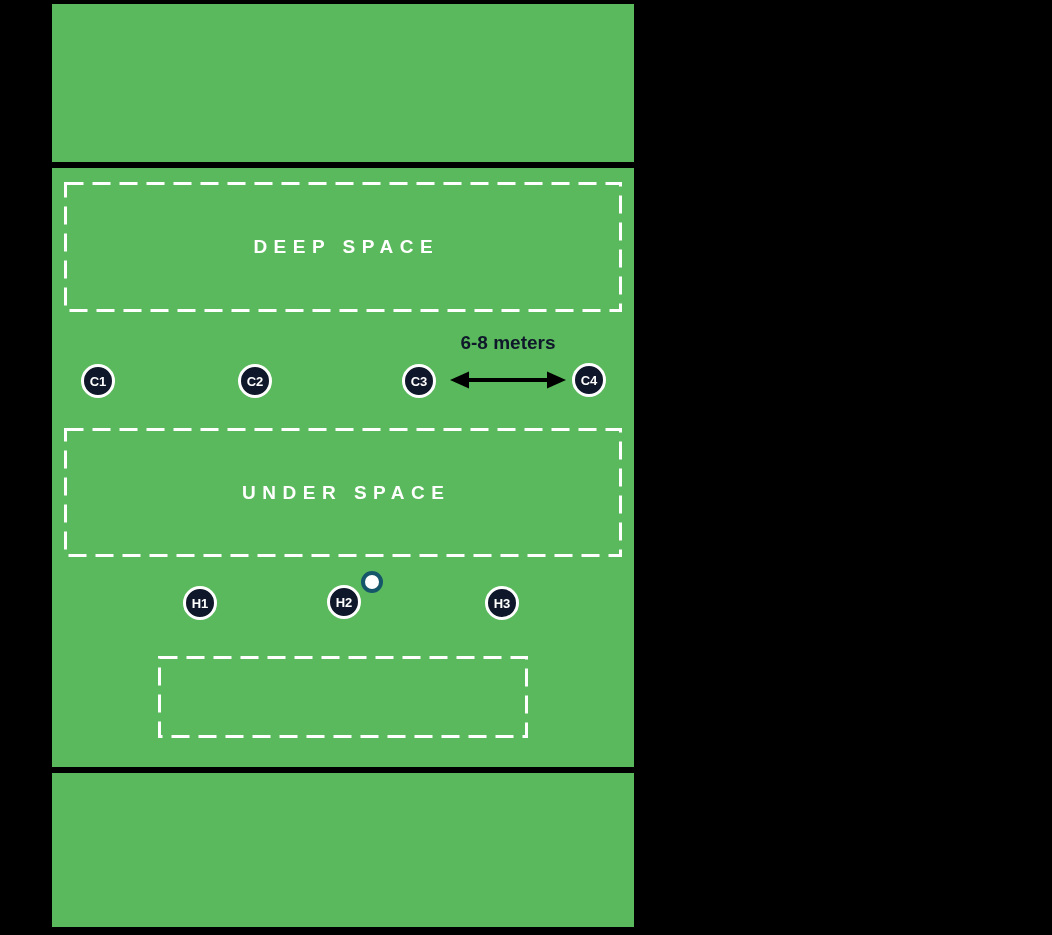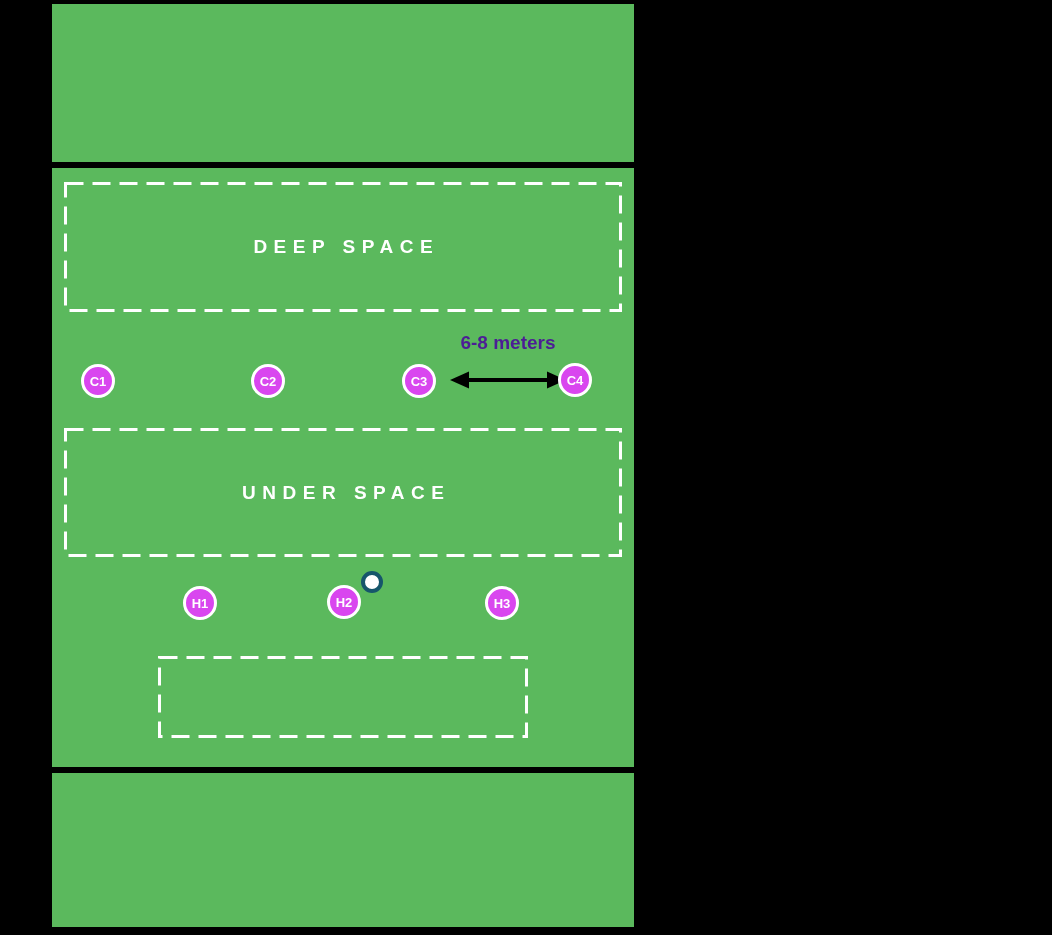--- a/index.html
+++ b/index.html
@@ -63,54 +63,54 @@
     white-space: nowrap;
   }
   .zone-deep  { left: 12px;  top: 14px;  width: 558px; height: 130px; }
   .zone-under { left: 12px;  top: 260px; width: 558px; height: 129px; }
   .zone-dump  { left: 106px; top: 488px; width: 370px; height: 82px; }
   .player {
     position: absolute;
     width: 28px;
     height: 28px;
     border-radius: 50%;
-    background: #d946ef;
+    background: #0f172a;
     border: 3px solid #FFFFFF;
     color: #FFFFFF;
     font-size: 13px;
     font-weight: bold;
     display: flex;
     align-items: center;
     justify-content: center;
     line-height: 1;
   }
   .p-c1 { left: 29px;  top: 196px; }
-  .p-c2 { left: 199px; top: 196px; }
+  .p-c2 { left: 186px; top: 196px; }
   .p-c3 { left: 350px; top: 196px; }
-  .p-c4 { left: 506px; top: 195px; }
+  .p-c4 { left: 520px; top: 195px; }
   .p-h1 { left: 131px; top: 418px; }
   .p-h2 { left: 275px; top: 417px; }
   .p-h3 { left: 433px; top: 418px; }
   .disc {
     position: absolute;
     left: 309px;
     top: 403px;
     width: 14px;
     height: 14px;
     border-radius: 50%;
     background: #FFFFFF;
     border: 4px solid #16566B;
   }
   .distance-label {
     position: absolute;
     left: 376px;
     top: 164px;
     width: 160px;
     text-align: center;
-    color: #4c1d95;
+    color: #0f172a;
     font-size: 19px;
     font-weight: bold;
     white-space: nowrap;
   }
 </style>
 </head>
 <body>
 
 <div class="stage">
   <div class="field-col">

